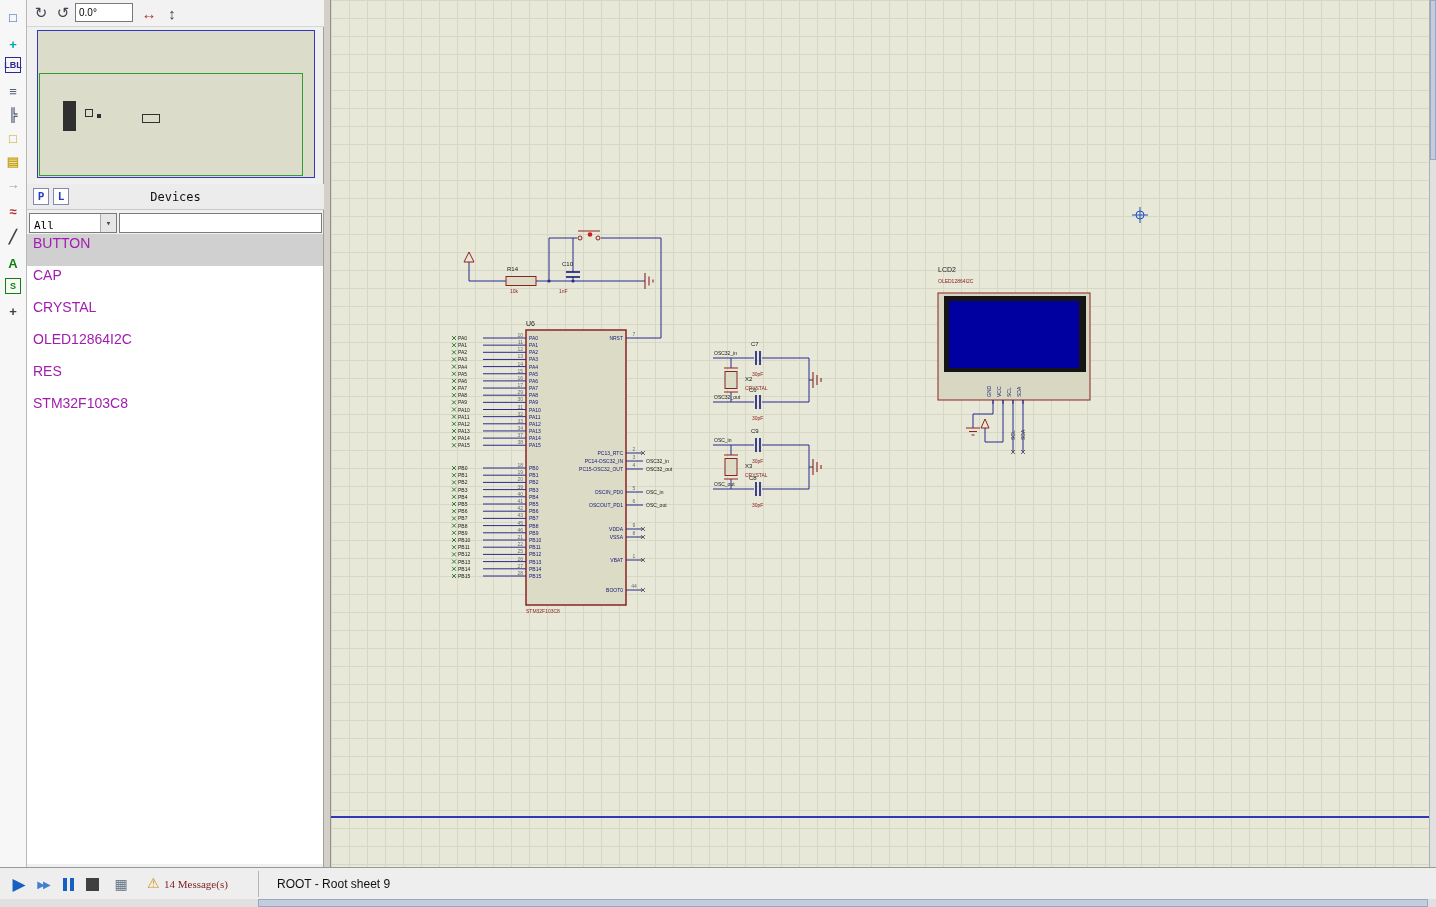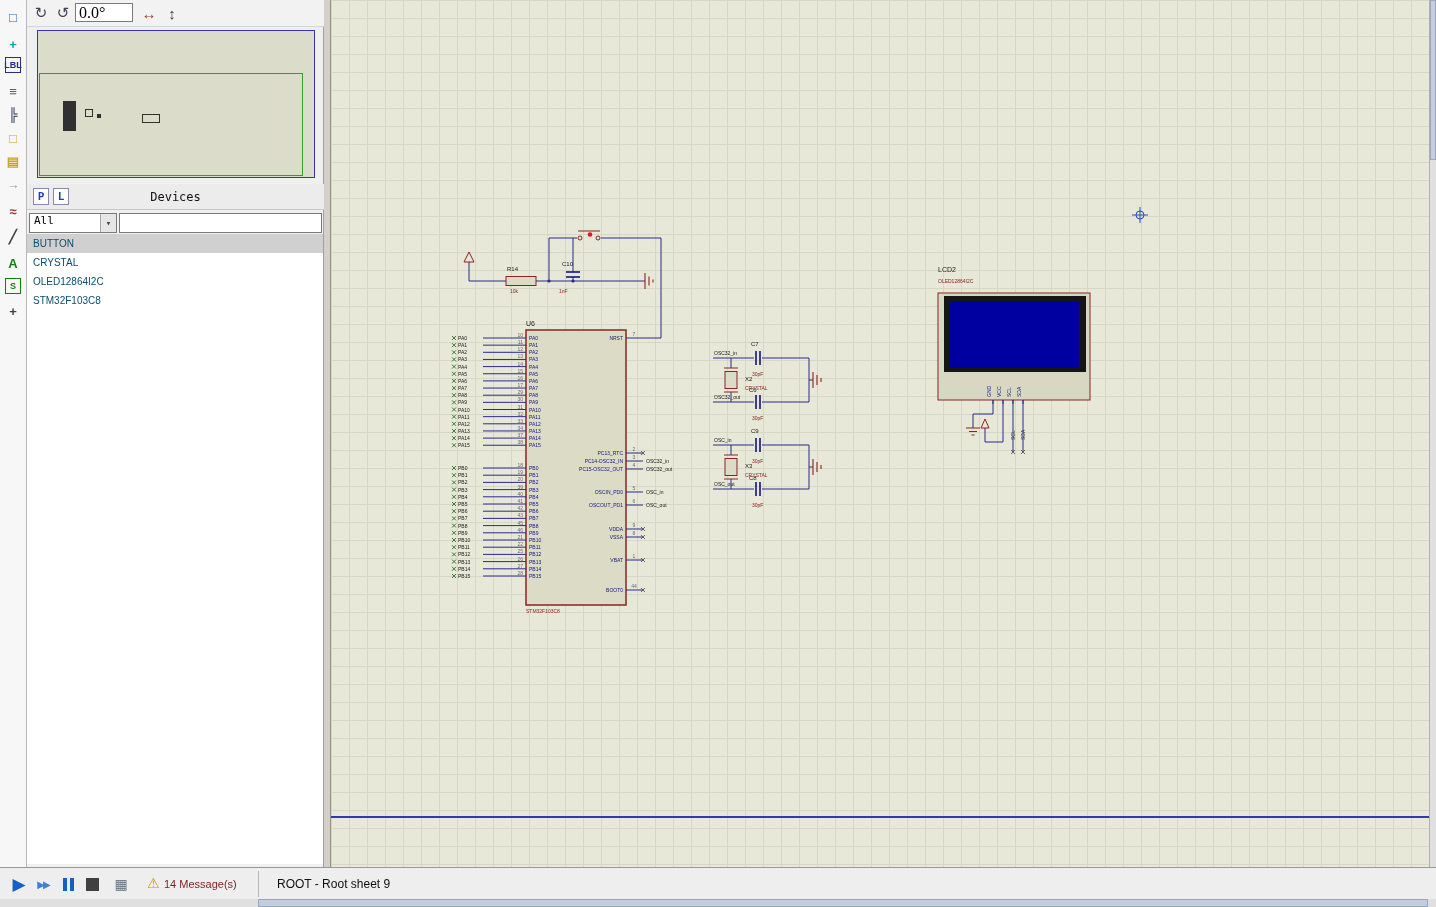--- a/index.html
+++ b/index.html
@@ -8,36 +8,36 @@
 
   
   #mode-toolbar{position:absolute;left:0;top:0;width:27px;height:867px;background:#f7f7f7;border-right:1px solid #b8b8b8}
   .tool-btn{position:absolute;left:2px;width:22px;height:22px;display:flex;align-items:center;justify-content:center;font-size:13px;font-weight:bold;cursor:pointer}
   .tool-btn.boxed{border:1px solid currentColor;width:16px;height:16px;left:5px;font-size:9px}
 
   
   #left-panel{position:absolute;left:27px;top:0;width:297px;height:867px;background:#f0f0f0;border-right:1px solid #a0a0a0}
   #orient-toolbar{position:absolute;left:0;top:0;width:297px;height:27px;background:#f2f2f2;border-bottom:1px solid #d6d6d6}
   .orient-btn{position:absolute;top:3px;width:20px;height:20px;display:flex;align-items:center;justify-content:center;font-size:15px;color:#445;cursor:pointer}
-  .angle-input{position:absolute;left:48px;top:3px;width:58px;height:19px;border:1px solid #7a7a7a;font-family:Liberation Serif, serif;font-size:16px;padding:0 3px;background:#fff}
+  .angle-input{position:absolute;left:48px;top:3px;width:58px;height:19px;border:1px solid #7a7a7a;font-family:Liberation Sans, sans-serif;font-size:10px;padding:0 3px;background:#fff}
   #overview{position:absolute;left:10px;top:30px;width:278px;height:148px;background:#dcdcca;border:1px solid #3535b8}
   .ov-view{position:absolute;left:1px;top:42px;width:264px;height:103px;border:1px solid #2fa030}
   .ov-mark{position:absolute;background:#303030}
   .ov-m1{left:25px;top:70px;width:13px;height:30px}
   .ov-m2{left:47px;top:78px;width:8px;height:8px;background:transparent;border:1px solid #303030}
   .ov-m2b{left:59px;top:83px;width:4px;height:4px}
   .ov-m3{left:104px;top:83px;width:18px;height:9px;background:transparent;border:1px solid #303030}
   #devices-header{position:absolute;left:0;top:184px;width:297px;height:26px;background:#ececec;border-bottom:1px solid #c8c8c8;text-align:center;font-family:"DejaVu Sans Mono",monospace;font-size:12px;line-height:26px;color:#111}
   .pl-btn{position:absolute;top:4px;width:16px;height:17px;background:#fff;border:1px solid #88a;color:#2040c0;font-weight:bold;font-size:11px;display:flex;align-items:center;justify-content:center;cursor:pointer;line-height:normal}
   #pick-btn{left:6px}#lib-btn{left:26px}
-  .filter-select{position:absolute;left:2px;top:213px;width:88px;height:20px;background:#fff;border:1px solid #7a7a7a;display:flex;align-items:flex-start;padding-left:4px;font-family:"DejaVu Sans Mono",monospace;font-size:11px;cursor:pointer}
+  .filter-select{position:absolute;left:2px;top:213px;width:88px;height:20px;background:#fff;border:1px solid #7a7a7a;display:flex;align-items:flex-end;padding-left:4px;font-family:"DejaVu Sans Mono",monospace;font-size:11px;cursor:pointer}
   .dd-arrow{margin-left:auto;width:16px;height:18px;background:#e6e6e6;border-left:1px solid #aaa;display:flex;align-items:center;justify-content:center;font-size:9px;color:#444}
   .search-input{position:absolute;left:92px;top:213px;width:203px;height:20px;border:1px solid #7a7a7a;font-size:12px;padding:0 3px;background:#fff}
   #device-list{position:absolute;left:0;top:234px;width:296px;height:630px;background:#fff;overflow:hidden}
-  .device-row{height:19px;line-height:19px;padding-left:6px;font-size:10px;color:#0c4a6e;cursor:pointer;white-space:nowrap}
+  .device-row{height:32px;line-height:19px;padding-left:6px;font-size:14px;color:#a21caf;cursor:pointer;white-space:nowrap}
   .device-row.selected{background:#d0d0d0}
 
   
   #canvas{position:absolute;left:330px;top:0;width:1099px;height:867px;border-left:1px solid #909090;background-color:#e7e8d7;background-image:linear-gradient(#d6d8c5 1px,transparent 1px),linear-gradient(90deg,#d6d8c5 1px,transparent 1px);background-size:18px 18px}
   #schem{position:absolute;left:0;top:0}
   #schem text{font-family:"Liberation Sans",sans-serif}
   .wire{stroke:#2a2a8f;stroke-width:1;fill:none}
   .pin{stroke:#2a2a8f;stroke-width:1}
   .plate{stroke:#15157a;stroke-width:1.6}
   .comp{stroke:#8b2323;fill:none;stroke-width:1}
@@ -59,21 +59,21 @@
   #status-bar{position:absolute;left:0;top:867px;width:1436px;height:32px;background:#eeeeee;border-top:1px solid #999}
   .sim-btn{position:absolute;top:5px;width:22px;height:22px;display:flex;align-items:center;justify-content:center;cursor:pointer;background:transparent;border:none}
   #play-btn{left:8px;color:#1560c0;font-size:17px}
   #step-btn{left:32px;color:#4080d0;font-size:10px;letter-spacing:-2px}
   #pause-btn{left:57px}
   #stop-btn{left:81px}
   #netlist-btn{left:110px;color:#607080;font-size:14px}
   .pause-bars{width:11px;height:13px;border-left:4px solid #1560c0;border-right:4px solid #1560c0}
   .stop-sq{width:13px;height:13px;background:#404040}
   #warn-icon{position:absolute;left:147px;top:7px;color:#d09010;font-size:14px}
-  #msg-count{position:absolute;left:164px;top:10px;font-family:Liberation Sans, sans-serif;font-size:11px;color:#7a1f1f;cursor:pointer}
+  #msg-count{position:absolute;left:164px;top:10px;font-family:Liberation Serif, serif;font-size:11px;color:#7a1f1f;cursor:pointer}
   .sb-divider{position:absolute;left:258px;top:3px;width:1px;height:26px;background:#b5b5b5}
   #sheet-label{position:absolute;left:277px;top:9px;font-size:12px;color:#101010}
 
   
   #h-scroll{position:absolute;left:0;top:899px;width:1436px;height:8px;background:#e0e0e0}
   #h-thumb{position:absolute;left:258px;top:0;width:1170px;height:8px;background:#c2cede;border:1px solid #98a8c0;cursor:pointer}
   #v-scroll{position:absolute;left:1429px;top:0;width:7px;height:867px;background:#e0e0e0;border-left:1px solid #b0b0b0}
   #v-thumb{position:absolute;left:0;top:0;width:6px;height:160px;background:#c2cede;border:1px solid #98a8c0;cursor:pointer}
 </style>
 </head>
@@ -127,22 +127,24 @@
   </div>
 
   <div class="filter-select">
     <span>All</span>
     <span class="dd-arrow">▾</span>
   </div>
   <input class="search-input" value="" style="">
 
   <div id="device-list">
       <div class="device-row selected">BUTTON</div>
+      <div class="device-row">CAP</div>
       <div class="device-row">CRYSTAL</div>
       <div class="device-row">OLED12864I2C</div>
+      <div class="device-row">RES</div>
       <div class="device-row">STM32F103C8</div>
     </div>
 </div>
 
 <div id="canvas">
   <svg id="schem" width="1099" height="867" viewBox="0 0 1099 867">
 
     <line x1="0" y1="817" x2="1099" y2="817" stroke="#3535b8" stroke-width="2"></line>
 
     <g>

